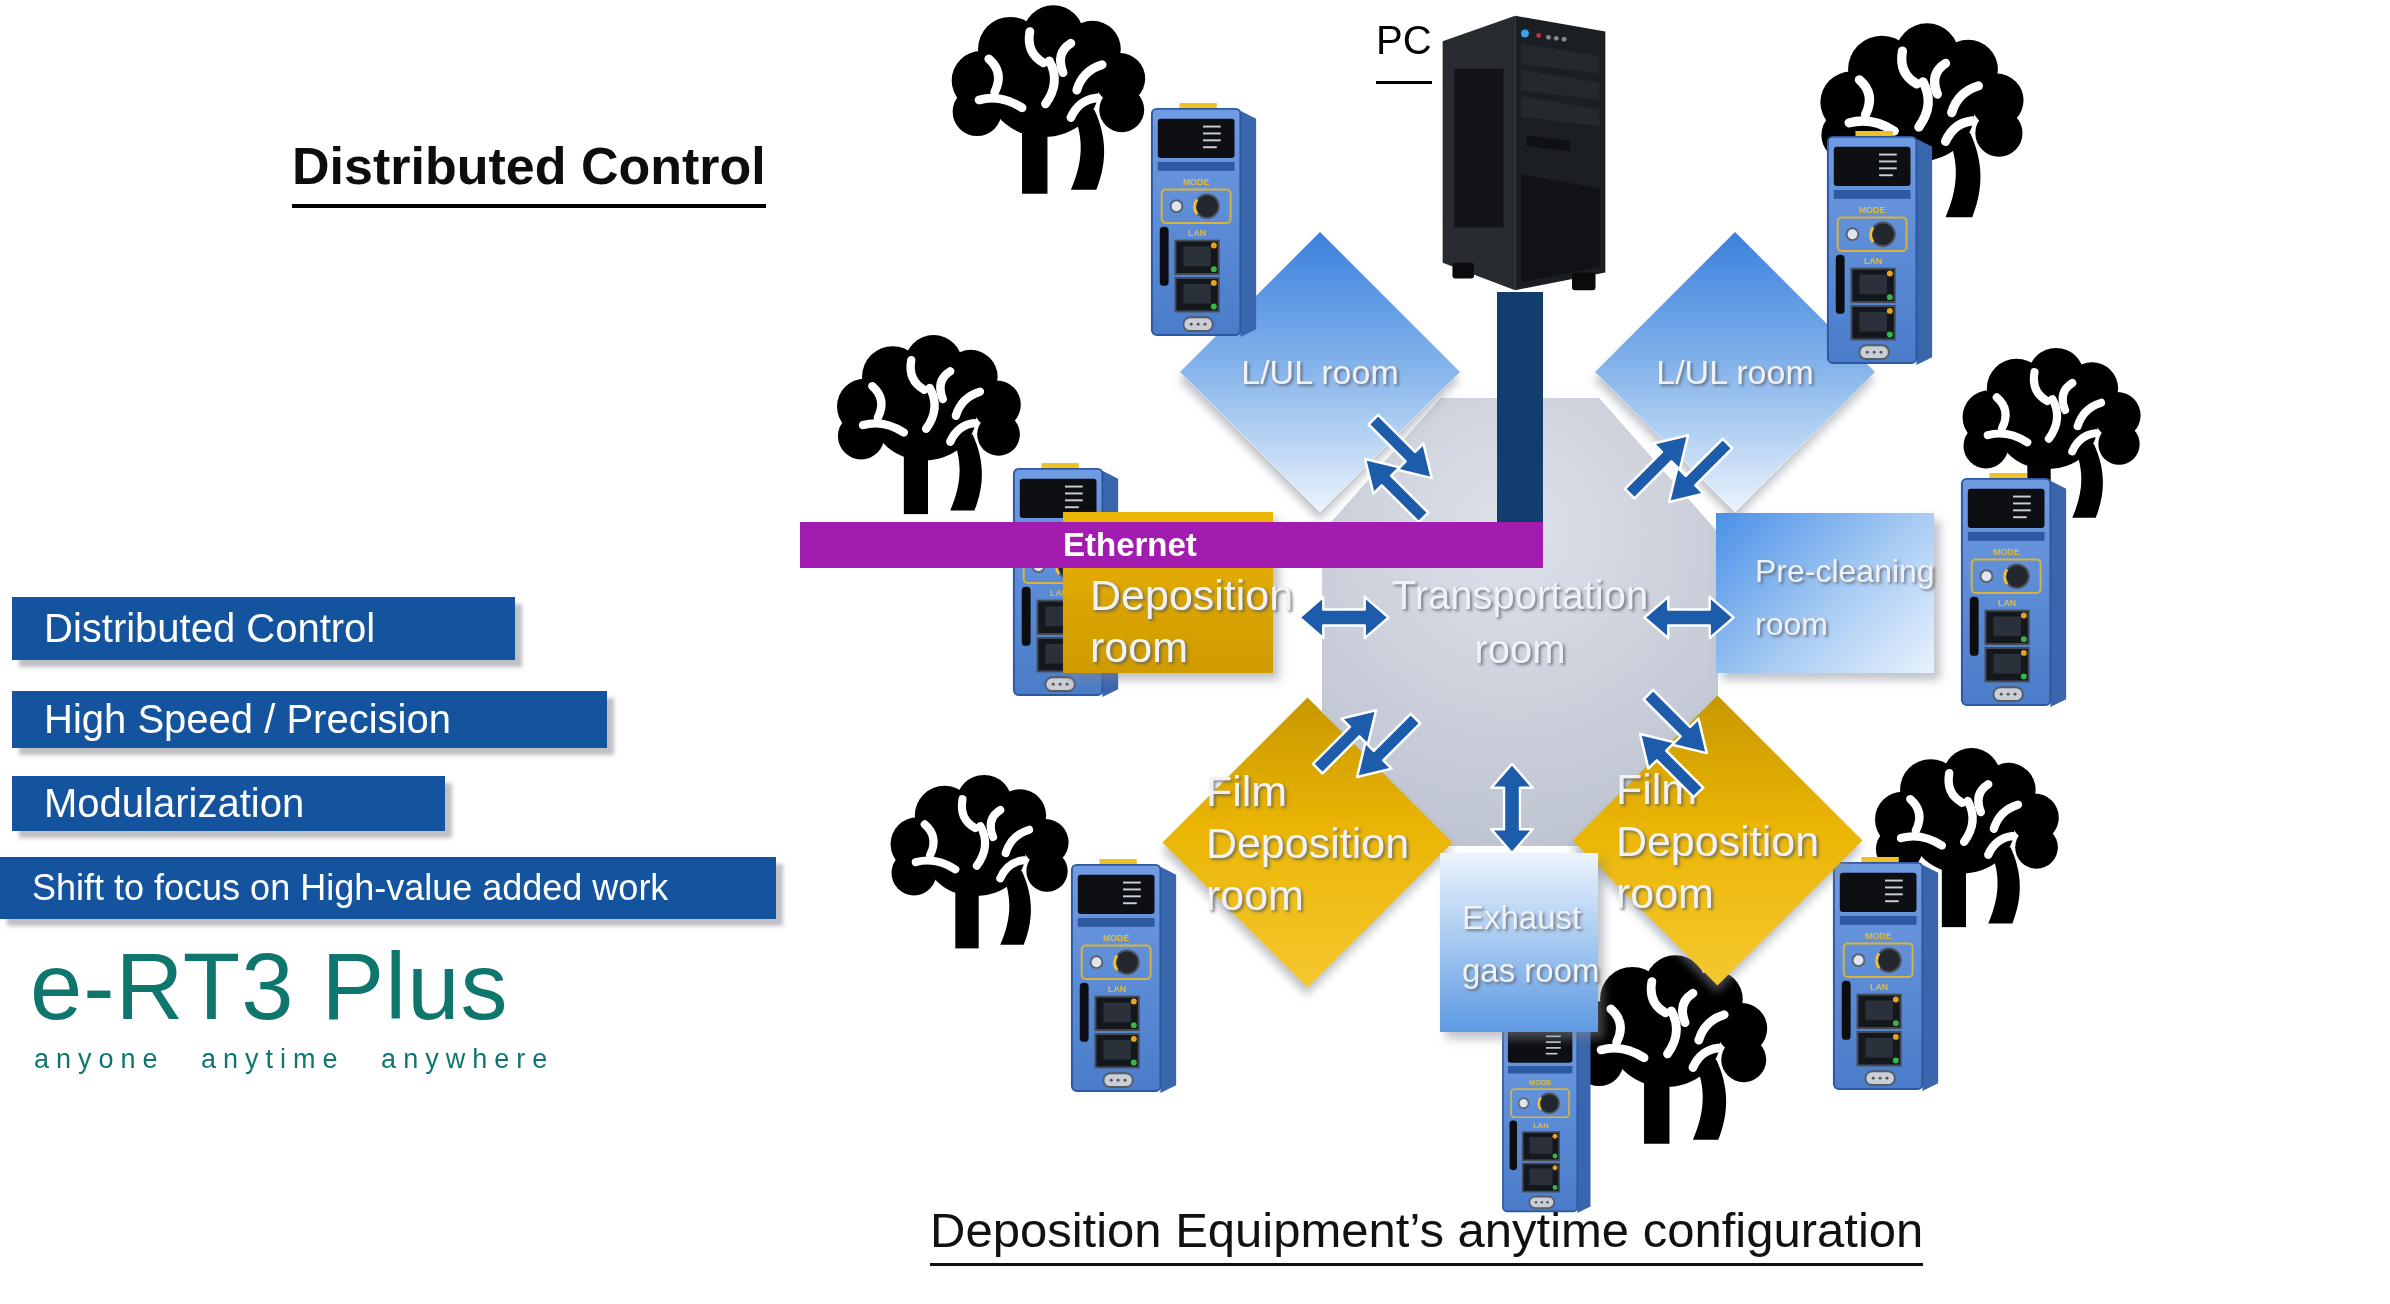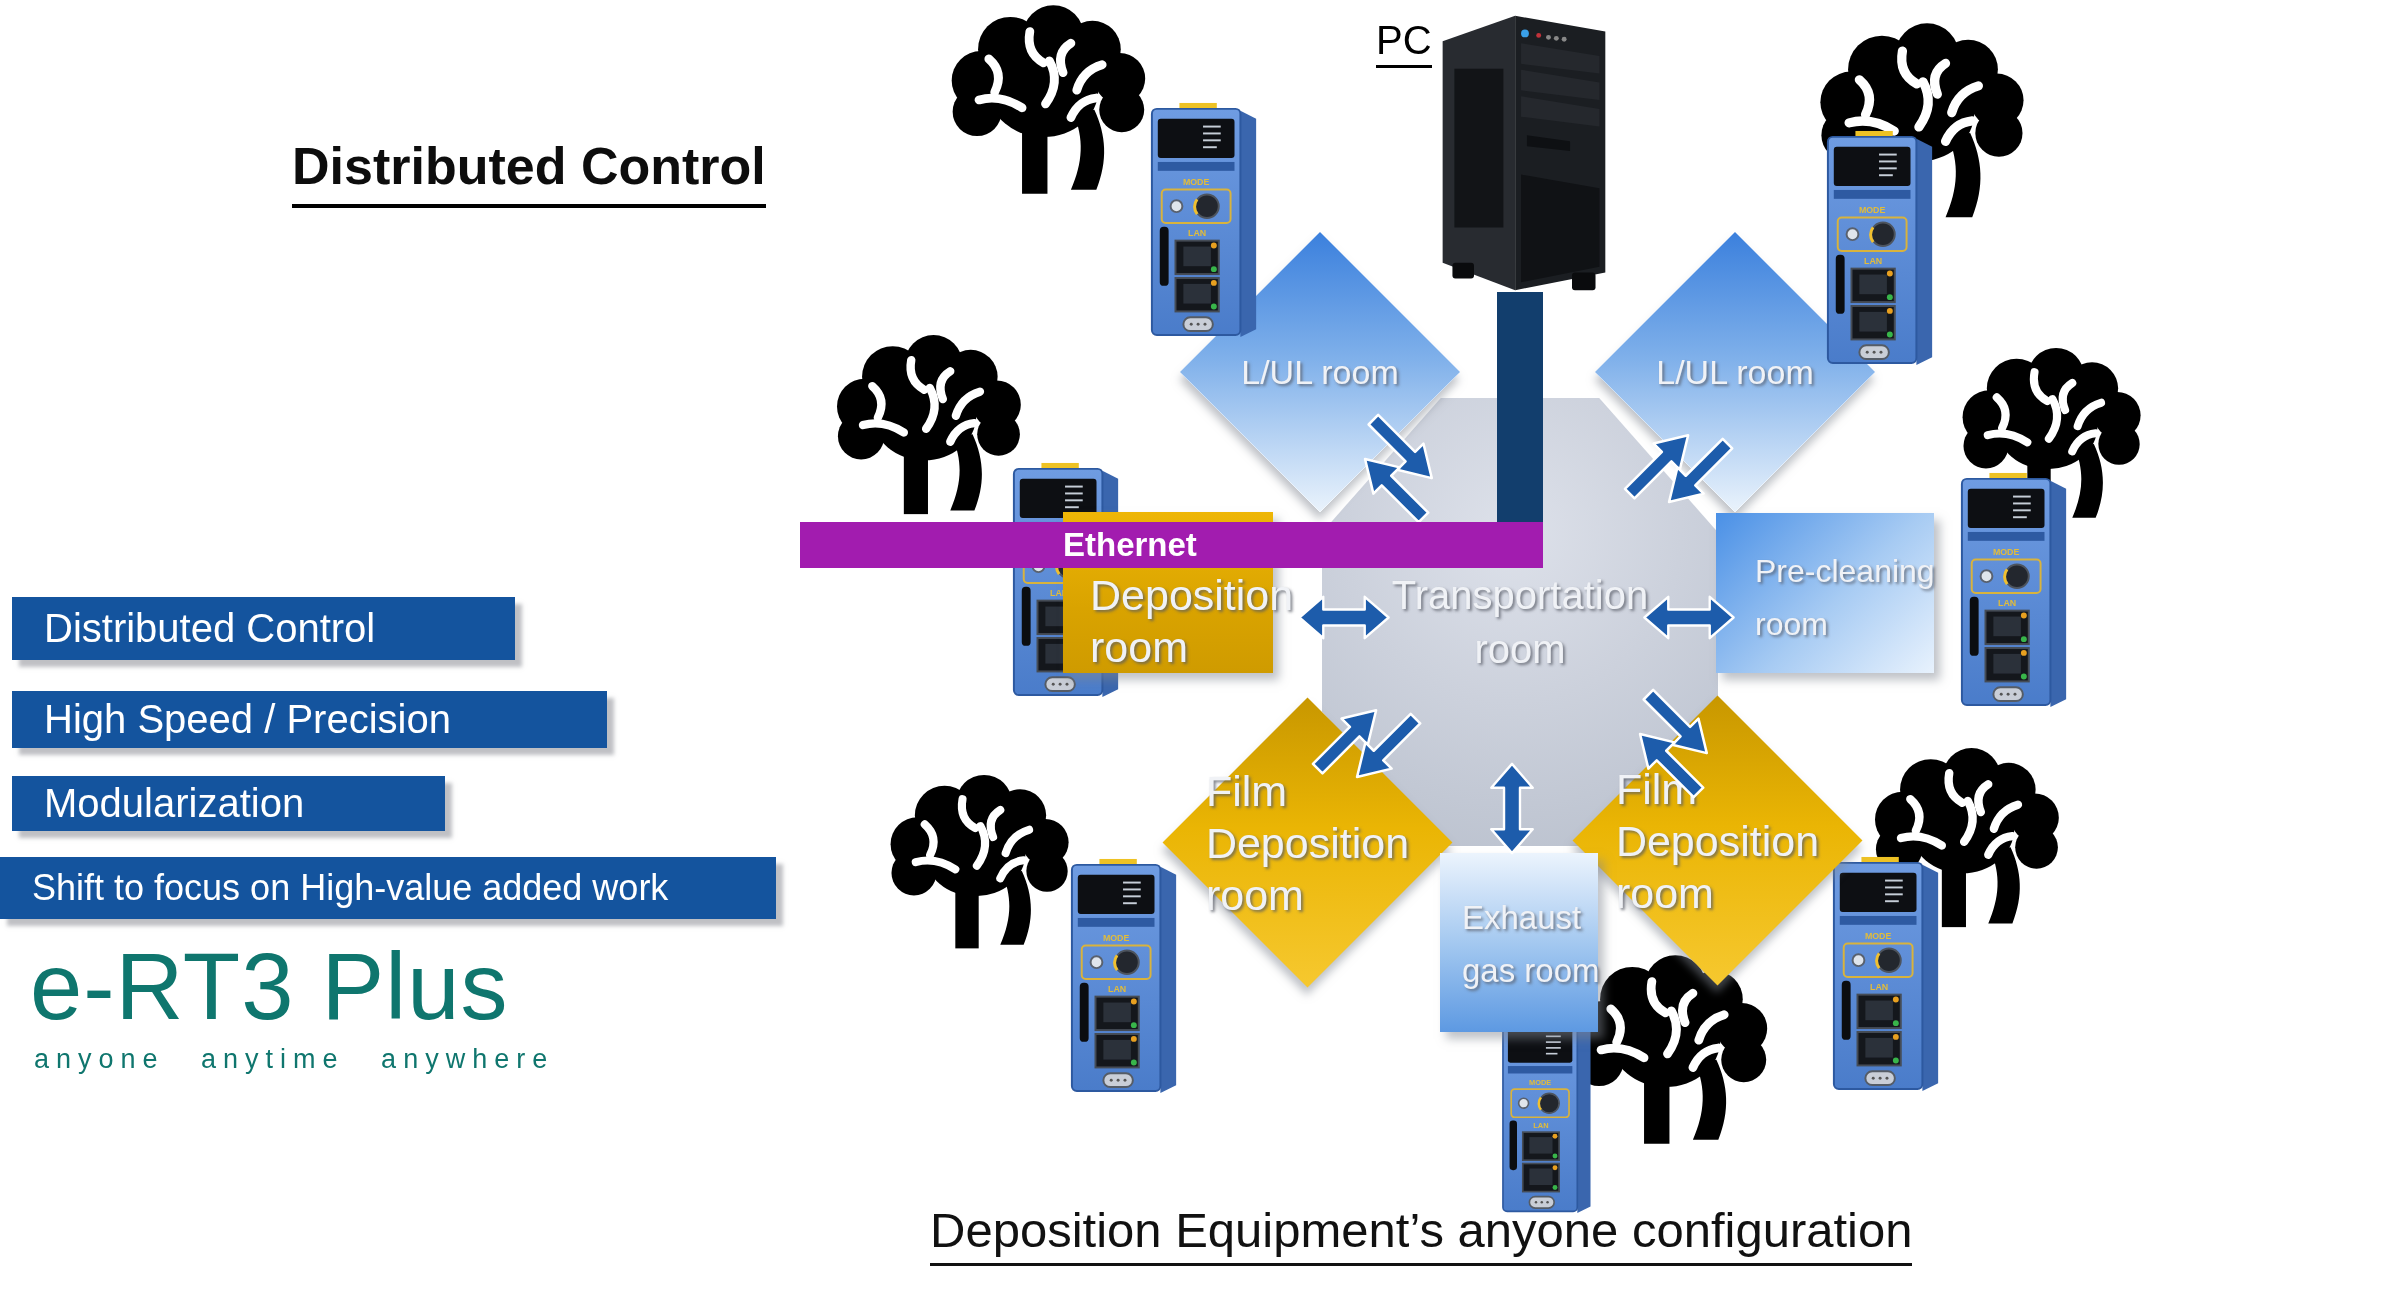--- a/index.html
+++ b/index.html
@@ -16,21 +16,21 @@
   .f1{left:12px;top:597px;width:503px;height:63px;}
   .f2{left:12px;top:691px;width:595px;height:57px;}
   .f3{left:12px;top:776px;width:433px;height:55px;}
   .f4{left:0;top:857px;width:776px;height:62px;font-size:36px;}
   .logo{left:30px;top:940px;color:#0f766e;}
   .logo-name{font-size:94px;letter-spacing:1px;line-height:1.0;}
   .logo-tagline{font-size:27px;letter-spacing:7px;word-spacing:22px;margin-top:10px;margin-left:4px;}
   .caption{left:930px;top:1202px;font-size:49px;color:#111;border-bottom:3px solid #111;padding-bottom:5px;white-space:nowrap;}
 
   
-  .pc-label{left:1376px;top:18px;font-size:40px;color:#000;border-bottom:3px solid #000;padding-bottom:2px;z-index:4;}
+  .pc-label{left:1376px;top:18px;font-size:40px;color:#000;border-bottom:3px solid #000;padding-bottom:18px;z-index:4;}
   .pc-tower{left:1425px;top:6px;z-index:3;}
   .eth-bar{left:800px;top:522px;width:743px;height:46px;background:#a21caf;z-index:7;}
   .eth-label{position:absolute;left:263px;top:0;height:100%;display:flex;align-items:center;
              color:#fff;font-size:33px;font-weight:700;}
   .pc-line{left:1497px;top:292px;width:46px;height:276px;background:#123e6d;z-index:7;}
 
   
   .octagon{left:1322px;top:398px;width:396px;height:448px;z-index:2;
            background:radial-gradient(circle at 48% 30%,#dde1ea 0%,#ccd1dc 45%,#b8bfcc 100%);
            clip-path:polygon(30% 0,70% 0,100% 30%,100% 70%,70% 100%,30% 100%,0 70%,0 30%);
@@ -119,21 +119,21 @@
   <div class="abs feature-bar f2">
     <span>High Speed / Precision</span>
   </div>
   <div class="abs feature-bar f4">
     <span>Shift to focus on High-value added work</span>
   </div>
   <div class="abs logo">
     <div class="logo-name">e-RT3 Plus</div>
     <div class="logo-tagline">anyone anytime anywhere</div>
   </div>
-  <div class="abs caption">Deposition Equipment’s anyone configuration</div>
+  <div class="abs caption">Deposition Equipment’s anytime configuration</div>
 
   <div class="abs pc-label">PC</div>
   <div class="abs pc-tower">
     <svg viewBox="0 0 200 300" width="196" height="294">
       <polygon points="18,36 92,10 92,290 18,262" fill="#282b30"></polygon>
       <rect x="30" y="64" width="50" height="162" fill="#121417"></rect>
       <polygon points="92,10 184,26 184,272 92,290" fill="#1b1e22"></polygon>
       <path d="M98 38 L178 51 L178 69 L98 59 Z" fill="#25282d"></path>
       <path d="M98 65 L178 78 L178 96 L98 86 Z" fill="#25282d"></path>
       <path d="M98 92 L178 105 L178 123 L98 113 Z" fill="#25282d"></path>

